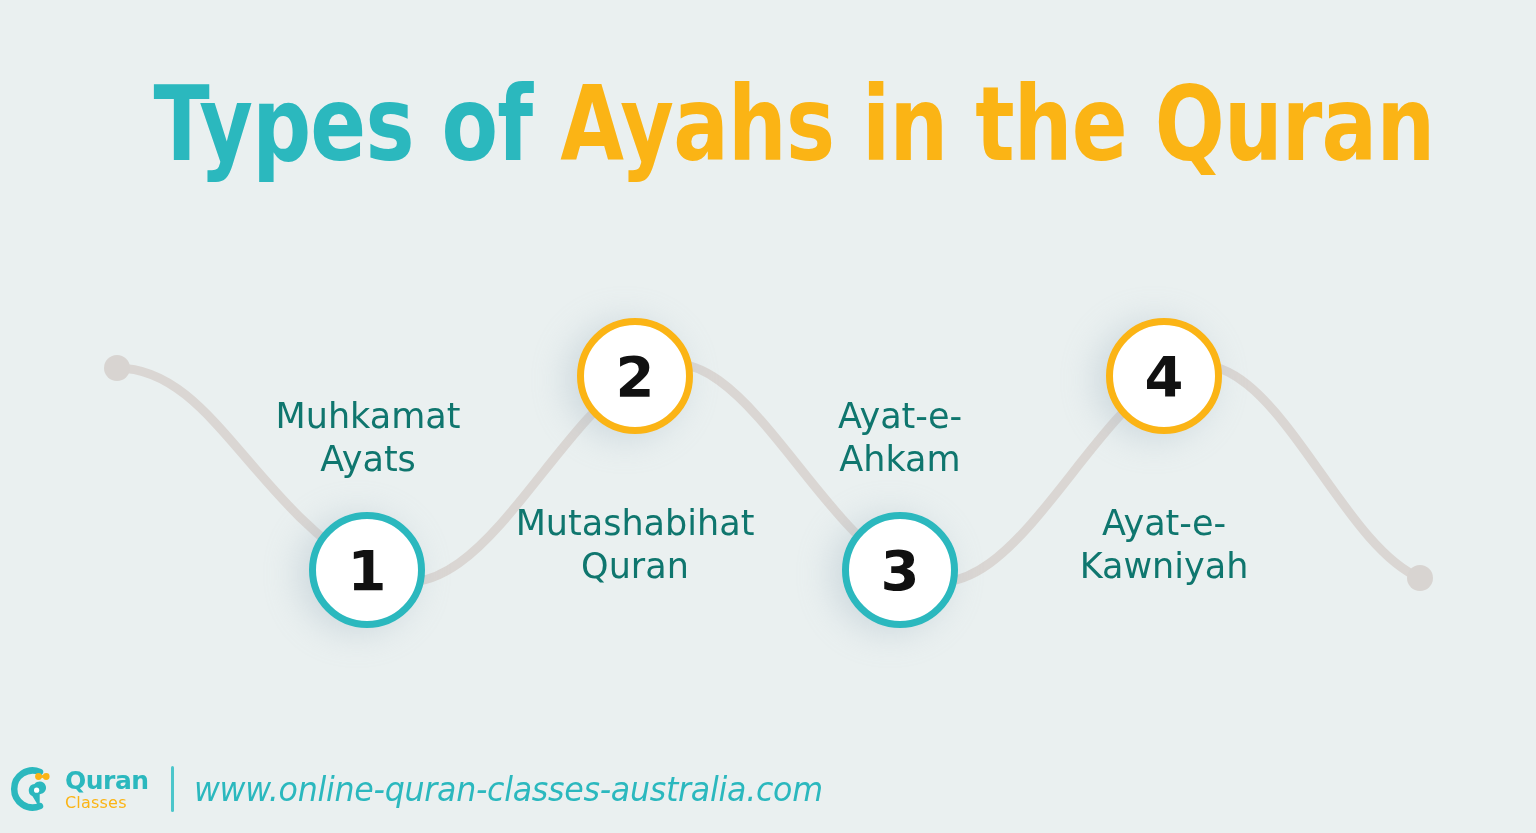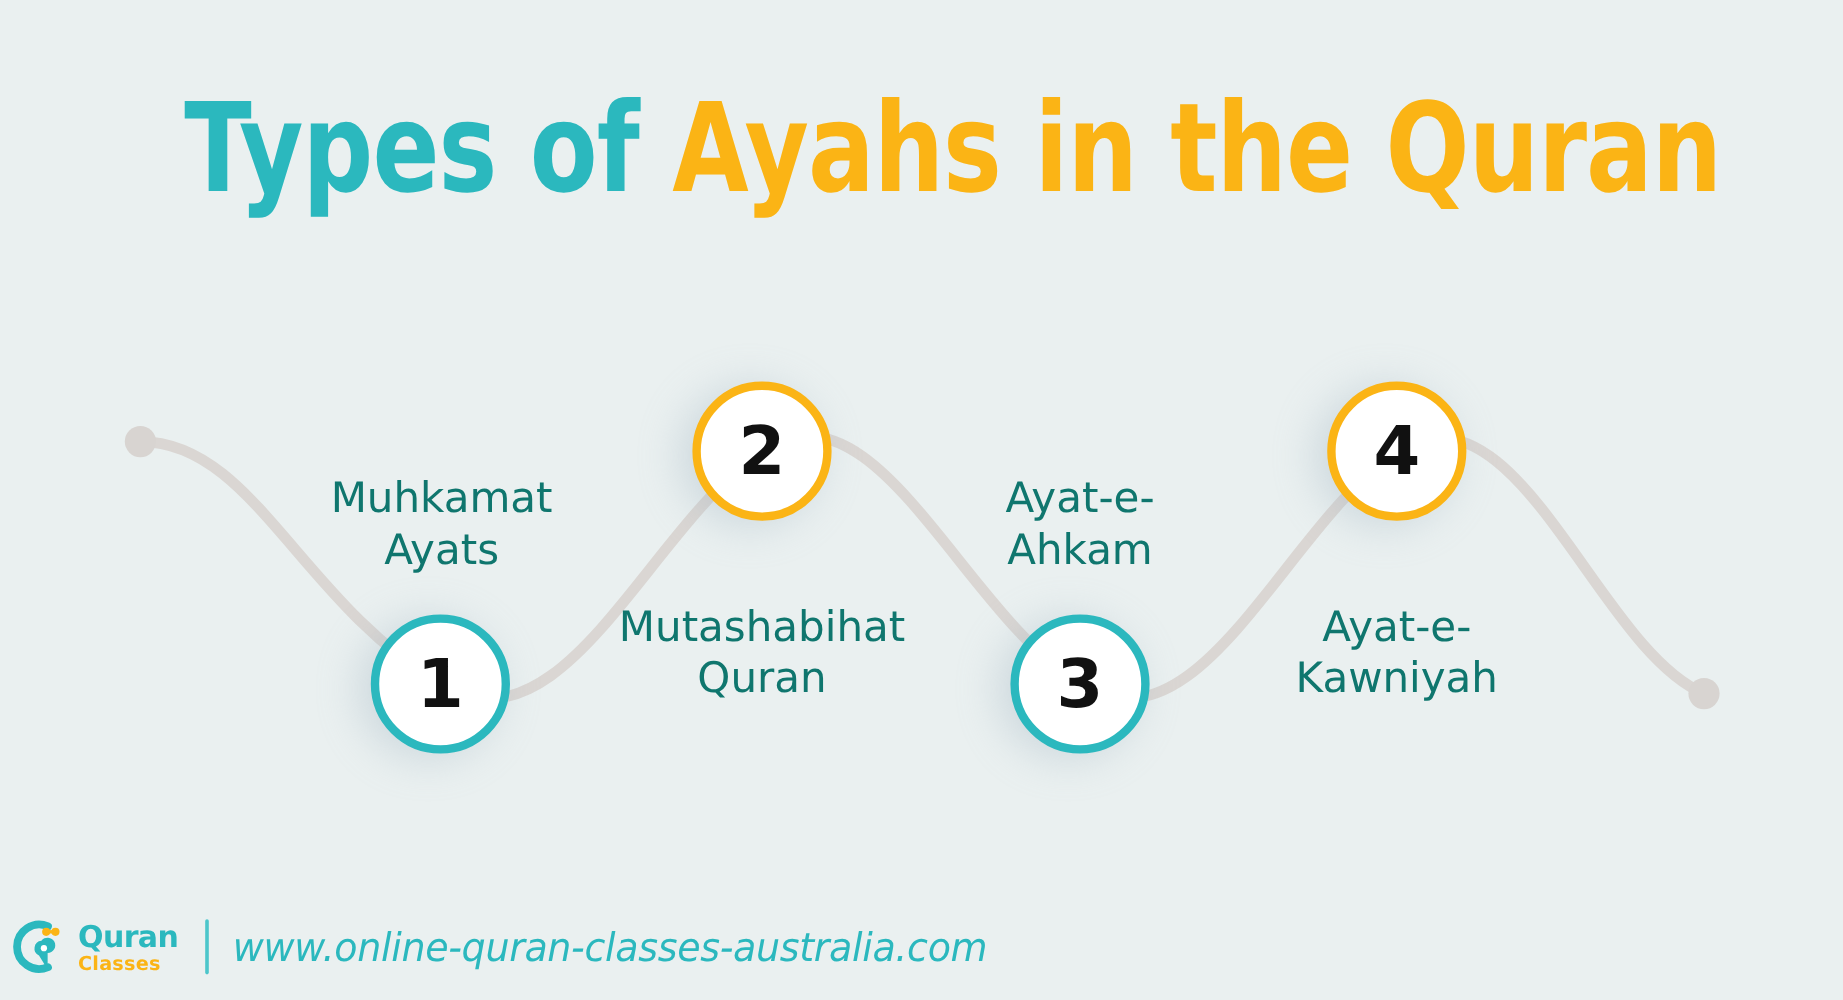--- a/index.html
+++ b/index.html
@@ -79,21 +79,21 @@
   }
   .logo-wrap { display:flex; align-items:center; gap:7px; }
   .logo-text { display:flex; flex-direction:column; line-height:1; }
   .logo-quran {
     font-family:"DejaVu Sans", sans-serif;
     font-weight:700; font-size:25px; color:#2BB8BE;
     letter-spacing:-0.5px;
   }
   .logo-classes {
     font-family:"DejaVu Sans", sans-serif;
-    font-weight:700; font-size:16px; color:#FBB415;
+    font-weight:400; font-size:16px; color:#FBB415;
     letter-spacing:0.2px; margin-top:2px;
   }
   .divider {
     width:3px; height:46px; background:#4CC6CB;
     margin:0 20px 0 22px; border-radius:2px;
   }
   .site-url {
     font-family:"DejaVu Sans", sans-serif;
     font-style:italic; font-weight:400;
     font-size:33px; color:#2BB8BE;

